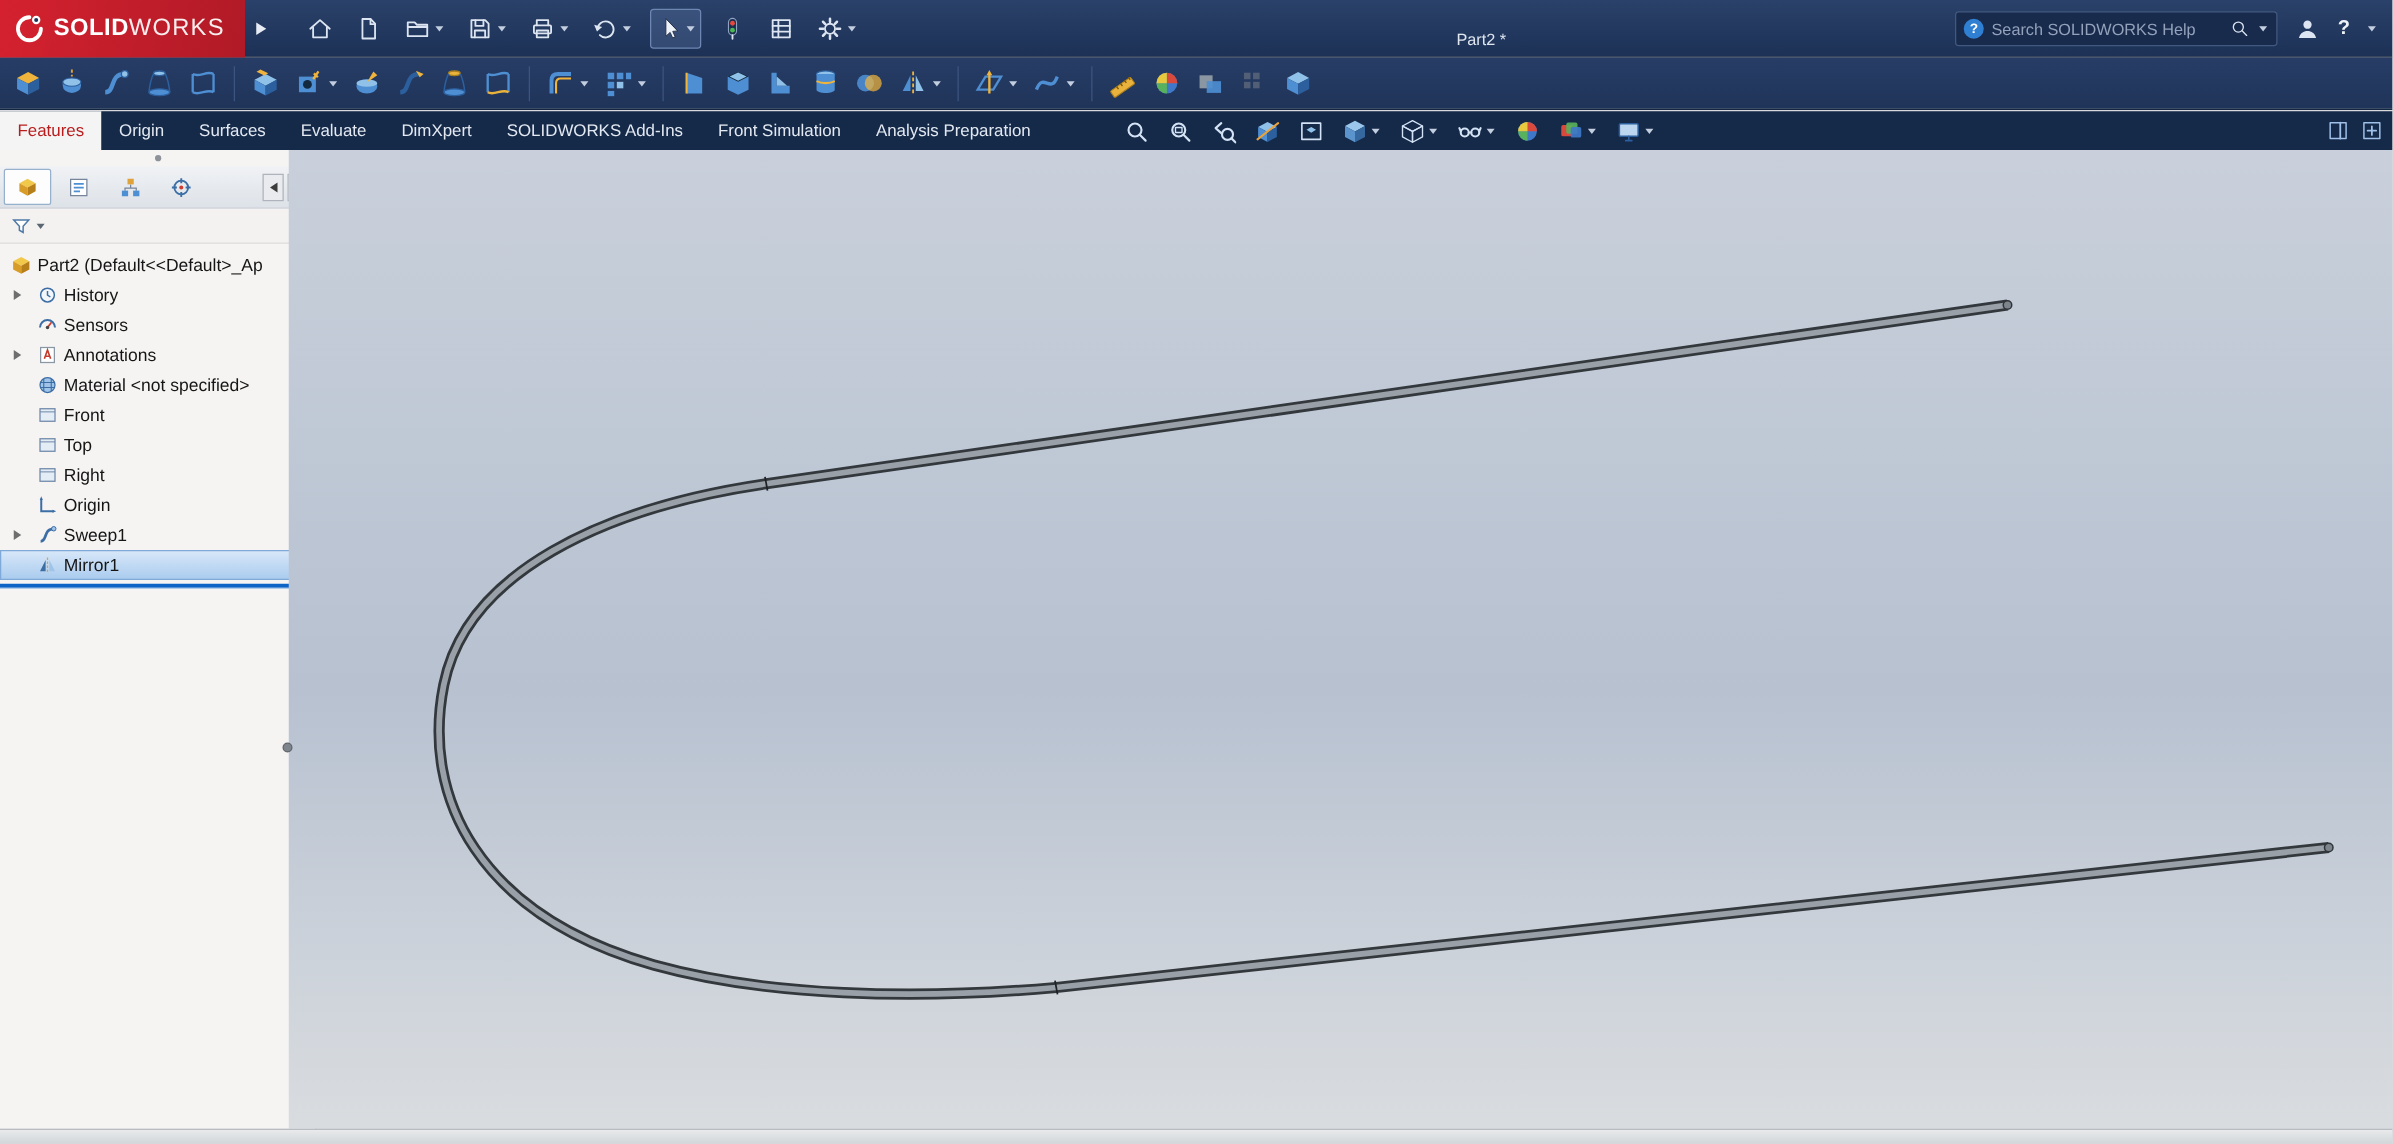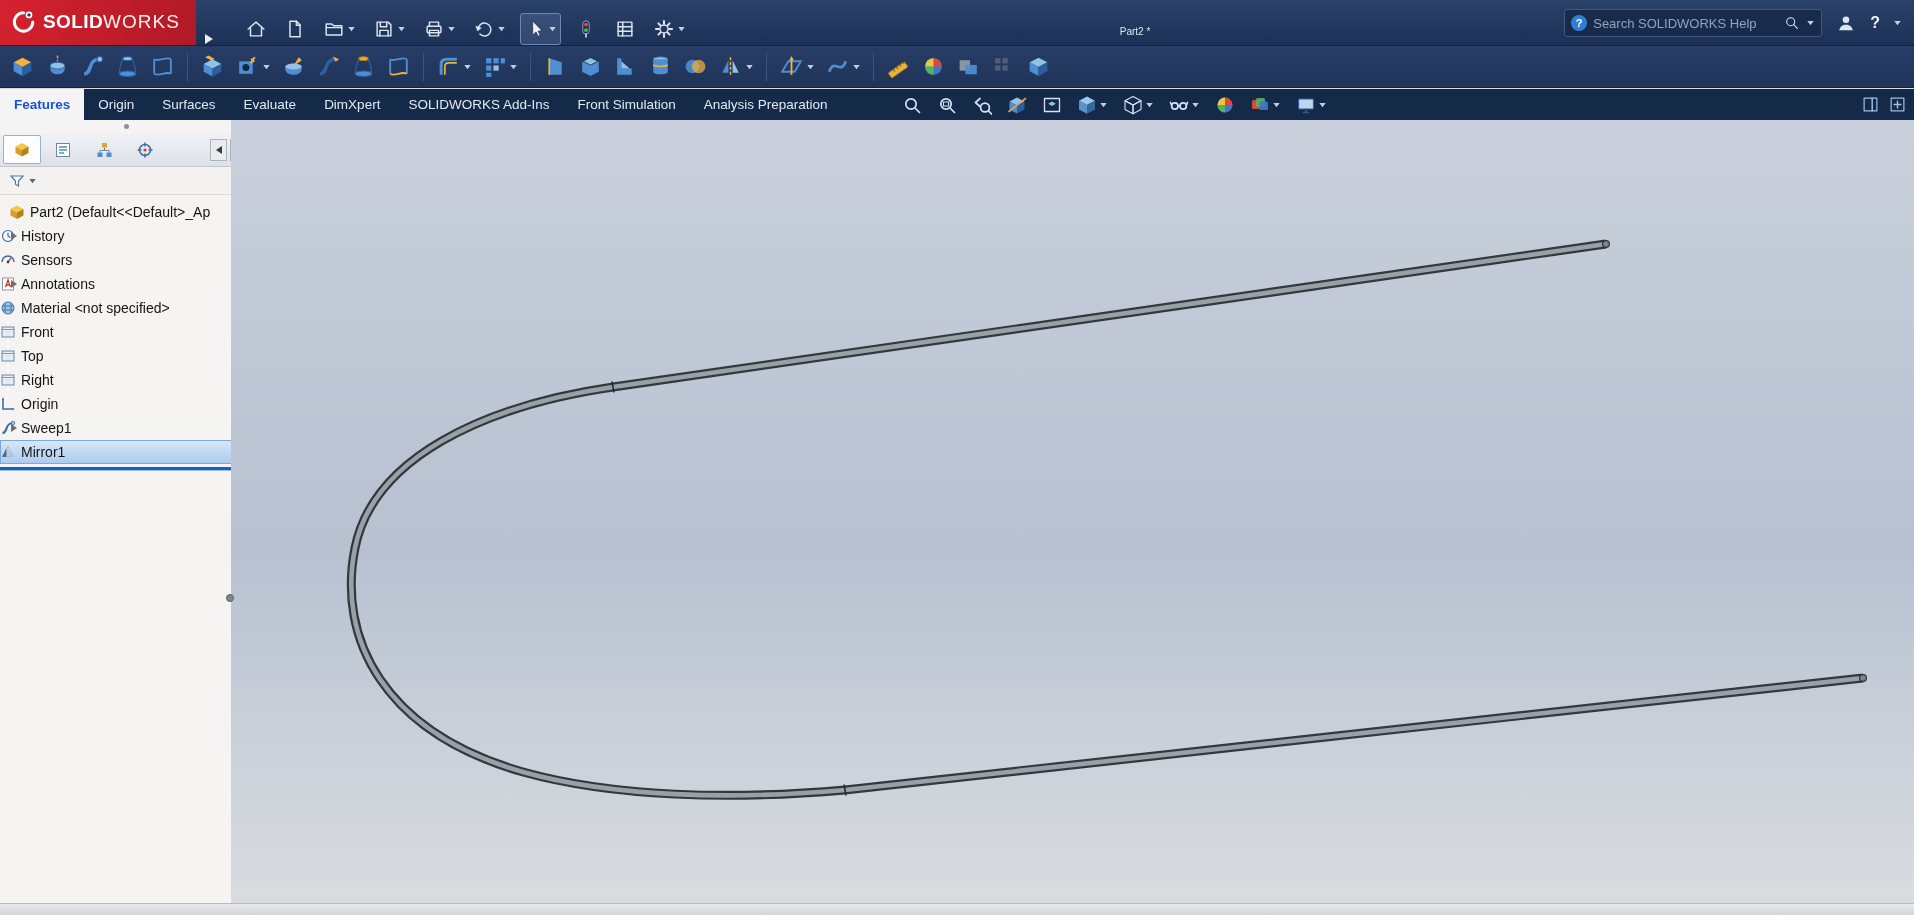--- a/index.html
+++ b/index.html
@@ -1,69 +1,69 @@
 <!DOCTYPE html>
 <html><head>
 <meta charset="utf-8">
 <style>
   *{box-sizing:border-box;margin:0;padding:0}
   html,body{width:1914px;height:915px;overflow:hidden;background:#d8dadd;font-family:"Liberation Sans",sans-serif}
   #root{position:relative;width:1914px;height:915px;overflow:hidden}
 
   
-  .titlebar{position:absolute;top:0;left:0;right:0;height:46px;background:linear-gradient(#2a4169,#1d3156);display:flex;align-items:flex-end;z-index:6;border-bottom:1px solid #13243f}
+  .titlebar{position:absolute;top:0;left:0;right:0;height:46px;background:linear-gradient(#2a4169,#1d3156);display:flex;align-items:center;z-index:6;border-bottom:1px solid #13243f}
   .logo{width:196px;height:46px;background:linear-gradient(100deg,#d5212f,#b01a26);display:flex;align-items:center;gap:7px;padding:0 10px;flex:0 0 auto}
   .swirl{width:26px;height:26px}
   .brand{font-size:19px;color:#fff;letter-spacing:.4px;white-space:nowrap}
   .brand b{font-weight:bold}
   .brand i{font-style:normal;font-weight:normal;opacity:.92;letter-spacing:1px}
   .flyout{width:10px;height:12px;margin-left:8px;flex:0 0 auto}
   .qrow{display:flex;align-items:center;gap:11px;margin-left:28px}
   .qbtn{display:flex;align-items:center;gap:2px;height:32px;padding:0 3px;border-radius:3px}
   .qbtn.pressed{background:rgba(125,155,205,.22);border:1px solid #6d86b4}
   svg.qi{width:22px;height:22px;color:#dce5f1;fill:none;stroke:currentColor;stroke-width:1.6;stroke-linecap:round;stroke-linejoin:round}
   svg.cv{width:9px;height:8px;color:#c3cfe0}
-  .doc-title{position:absolute;left:1135px;top:0;height:63px;display:flex;align-items:center;transform:translateX(-50%);color:#dfe6f0;font-size:10px}
+  .doc-title{position:absolute;left:1185px;top:0;height:63px;display:flex;align-items:center;transform:translateX(-50%);color:#dfe6f0;font-size:13px}
   .tb-right{position:absolute;right:12px;top:0;height:46px;display:flex;align-items:center;gap:13px}
   .search{width:258px;height:28px;background:#182b4d;border:1px solid #41587f;border-radius:3px;display:flex;align-items:center;padding:0 6px;gap:6px}
   .qmark{width:16px;height:16px;border-radius:50%;background:#2f7fd3;color:#fff;font-size:11px;font-weight:bold;display:flex;align-items:center;justify-content:center;flex:0 0 auto}
   .search input{flex:1;min-width:0;background:transparent;border:0;outline:0;color:#c9d4e4;font-size:13px;font-family:inherit}
   .search input::placeholder{color:#93a2ba}
   .helpq{color:#eef3f9;font-size:16px;font-weight:bold}
 
   
   .featurebar{position:absolute;top:46px;left:0;right:0;height:42px;background:linear-gradient(#273d66,#203459);display:flex;align-items:center;padding-left:8px;gap:6px;border-bottom:1px solid #13243f}
   .fbtn{display:flex;align-items:center;gap:2px;padding:2px;border-radius:3px}
   .fbtn.disabled{opacity:.42;filter:grayscale(.8)}
   svg.fi{width:25px;height:25px}
   .fsep{width:1px;height:28px;background:#3c5480;margin:0 4px}
 
   
   .tabbar{position:absolute;top:89px;left:0;right:0;height:31px;background:#152948;display:flex;align-items:stretch}
   .tab{display:flex;align-items:center;padding:0 14px;font-size:13.5px;color:#e3e9f2;white-space:nowrap}
-  .tab.active{background:#f4f4f4;color:#1d4ed8;font-weight:bold}
+  .tab.active{background:#f4f4f4;color:#b91c1c;font-weight:normal}
   .headsup{display:flex;align-items:center;gap:15px;margin-left:60px}
   .hug{display:flex;align-items:center;gap:2px}
   svg.hu{width:20px;height:20px;color:#d3e2f4;fill:none;stroke:currentColor;stroke-width:1.7;stroke-linecap:round;stroke-linejoin:round}
   .corner{margin-left:auto;display:flex;align-items:center;gap:10px;padding-right:8px}
 
   
   .main{position:absolute;top:120px;left:0;right:0;bottom:12px}
   .panel{position:absolute;top:0;left:0;bottom:0;width:253px;background:#f5f4f3;border-right:1px solid #9aa0a6}
   .panel-grip{height:13px;display:flex;justify-content:center;align-items:center}
   .panel-grip i{width:5px;height:5px;border-radius:50%;background:#8d9298}
   .ptabs{height:34px;background:linear-gradient(#f0f2f5,#dde2e8);border-bottom:1px solid #c2c8cf;display:flex;align-items:center;padding:0 3px;gap:3px}
   .ptab{width:38px;height:29px;display:flex;align-items:center;justify-content:center;border-radius:2px}
   .ptab.active{background:#fdfdfd;border:1px solid #97b0cb}
   svg.pt{width:18px;height:18px}
   .pnav{margin-left:auto;display:flex;gap:3px;padding-right:2px}
   .nbtn{width:17px;height:22px;background:#e9ebee;border:1px solid #aeb4bb;display:flex;align-items:center;justify-content:center}
   .filter{height:28px;border-bottom:1px solid #dddcdb;display:flex;align-items:center;padding:0 9px;gap:3px;background:#f3f2f1}
   .tree{padding-top:5px}
-  .trow{height:24px;display:flex;align-items:center;gap:5px;white-space:nowrap;overflow:hidden;font-size:14px;color:#151515;position:relative}
+  .trow{height:24px;display:flex;align-items:center;gap:5px;padding-left:30px;white-space:nowrap;overflow:hidden;font-size:14px;color:#151515;position:relative}
   .trow.root{padding-left:9px}
   .exp{position:absolute;left:9px;width:10px;height:10px}
   svg.ti{width:16px;height:16px;flex:0 0 16px}
   .trow.selected{background:linear-gradient(#d9e8f9,#a9cbee);box-shadow:inset 0 0 0 1px #7fa9d8}
   .rollback{height:3px;background:#0e63c6;margin-top:3px;box-shadow:0 1px 0 #9cc0e6}
   .panel-handle{position:absolute;left:226px;top:474px;width:8px;height:8px;border-radius:50%;background:#7f858c;border:1px solid #5f646a;z-index:4}
 
   
   .viewport{position:absolute;left:231px;top:0;right:0;bottom:0;background:linear-gradient(180deg,#c9d0db 0%,#bfc8d5 30%,#b7c1d0 55%,#ccd2da 82%,#d9dcdf 100%)}
   .viewport svg.scene{position:absolute;inset:0}

